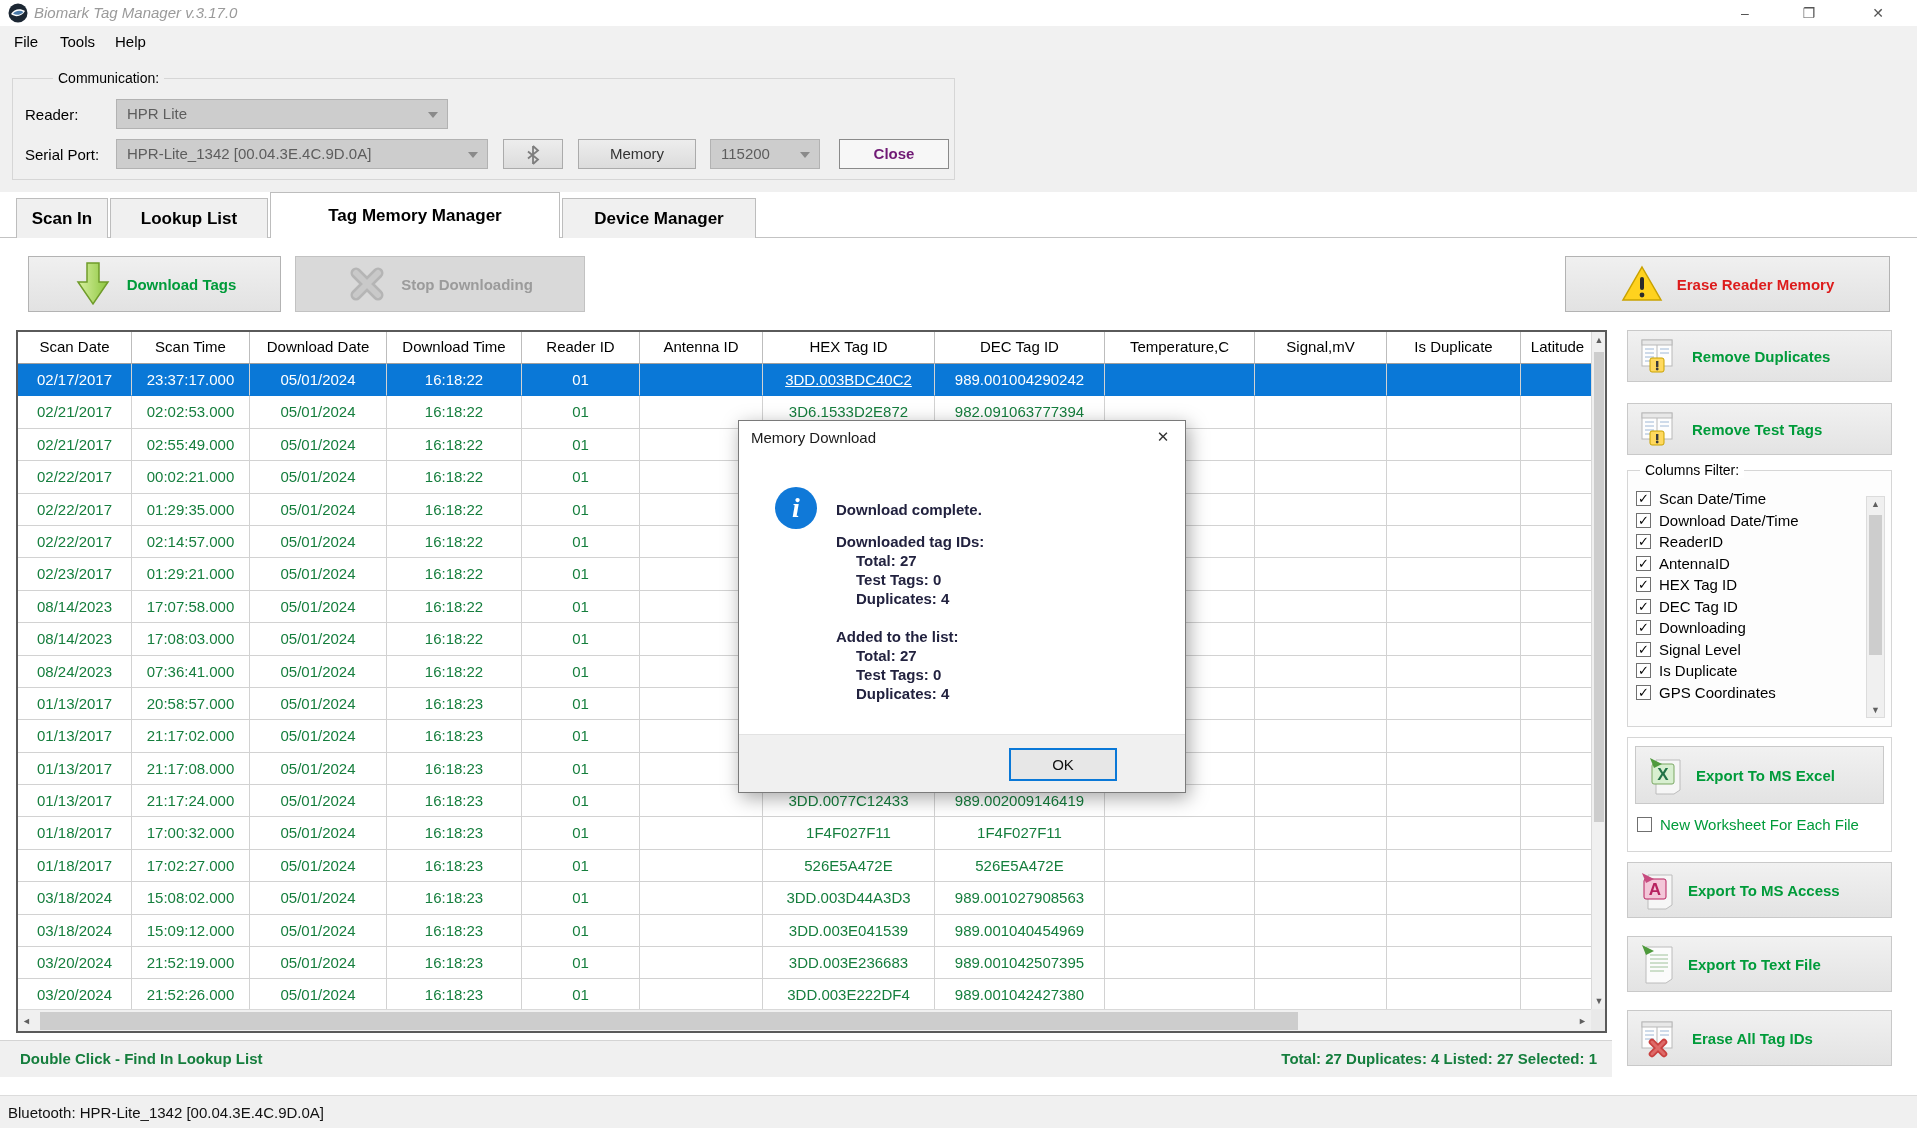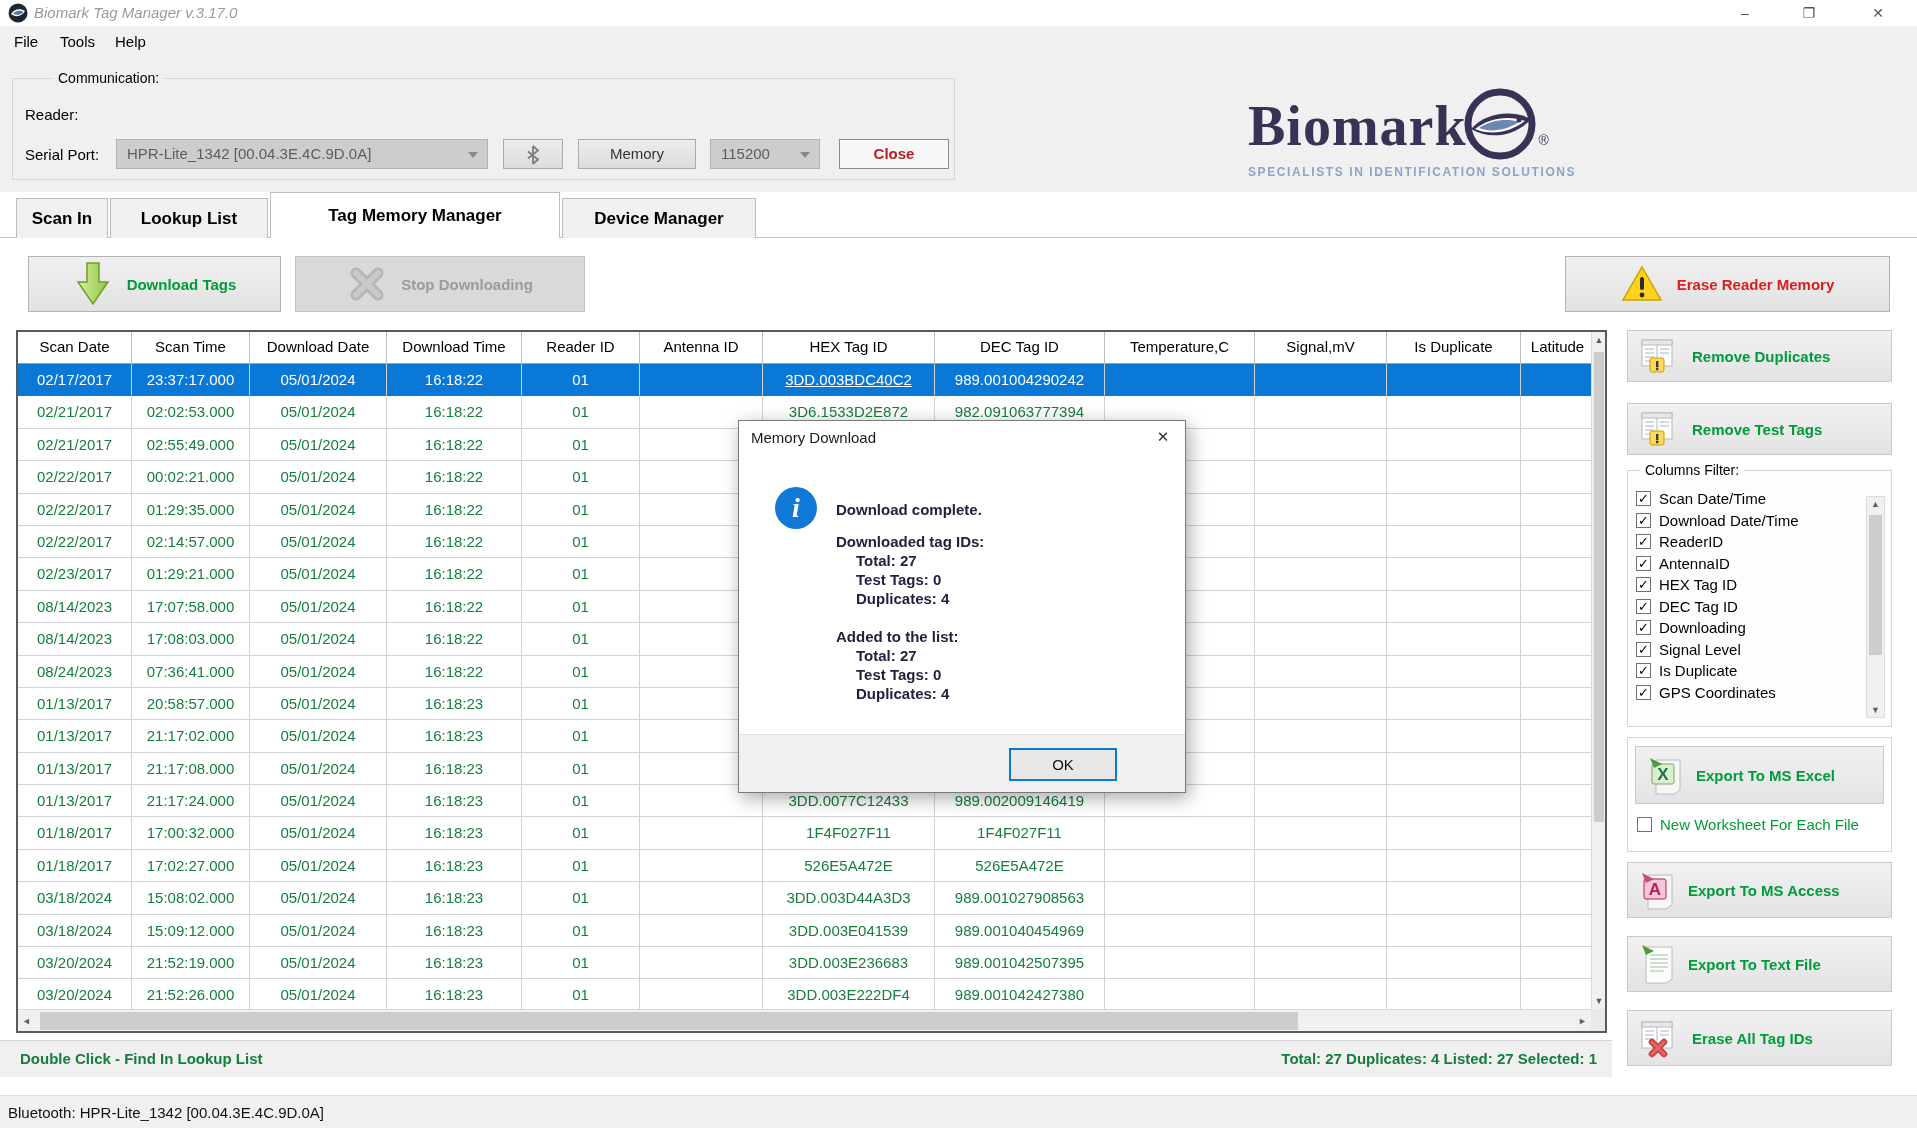--- a/index.html
+++ b/index.html
@@ -19,21 +19,21 @@
 
   
   .header-area { left:0; top:60px; width:1917px; height:132px; background:#f0f0f0; }
   .groupbox { border:1px solid #d6d6d6; }
   .groupbox-label { position:absolute; top:-9px; left:40px; background:#f0f0f0; padding:0 5px; font-size:14px; color:#000; }
   .comm-box { left:12px; top:18px; width:943px; height:102px; }
   .field-label { color:#000; font-size:15px; }
   .dropdown { background:#cdcdcd; border:1px solid #b2b2b2; color:#5d5d5d; font-size:15px; line-height:28px; padding-left:10px; position:absolute; }
   .chev { position:absolute; right:9px; top:12px; width:0; height:0; border-left:5px solid transparent; border-right:5px solid transparent; border-top:6px solid #8a8a8a; }
   .gbtn { background:linear-gradient(#ededed,#dcdcdc); border:1px solid #ababab; color:#333; text-align:center; position:absolute; font-size:15px; }
-  .close-btn { background:#f7f7f7; border:1px solid #8a8a8a; font-weight:bold; color:#b91c1c; }
+  .close-btn { background:#f7f7f7; border:1px solid #8a8a8a; font-weight:bold; color:#701a75; }
 
   
   .logo-brand { font-family:"Liberation Serif",serif; font-weight:bold; font-size:56px; color:#3a3156; letter-spacing:1px; }
   .logo-tag { font-size:12px; font-weight:bold; letter-spacing:1.6px; color:#8fa3c8; }
   .logo-reg { font-size:14px; color:#3a3156; }
 
   
   .tabline { left:0; top:237px; width:1917px; height:1px; background:#c3c3c3; }
   .tab { position:absolute; text-align:center; font-weight:bold; font-size:17px; background:#f0f0f0; border:1px solid #bdbdbd; border-bottom:none; color:#000; }
   .tab.active { background:#ffffff; z-index:5; }
@@ -108,20 +108,24 @@
   <div class="abs menu-item" style="left:60px;">Tools</div>
   <div class="abs menu-item" style="left:115px;">Help</div>
 </div>
 
 <div class="abs header-area">
 
   <div class="abs groupbox comm-box">
     <div class="groupbox-label">Communication:</div>
 
     <div class="abs field-label" style="left:12px; top:27px;">Reader:</div>
+    <div class="dropdown" style="left:103px; top:20px; width:332px; height:30px;">
+      <span>HPR Lite</span>
+      <span class="chev"></span>
+    </div>
 
     <div class="abs field-label" style="left:12px; top:67px;">Serial Port:</div>
     <div class="dropdown" style="left:103px; top:60px; width:372px; height:30px;">
       <span>HPR-Lite_1342 [00.04.3E.4C.9D.0A]</span>
       <span class="chev"></span>
     </div>
 
     <div class="gbtn" style="left:490px; top:60px; width:60px; height:30px;">
       <svg class="icon" width="14" height="20" viewBox="0 0 14 20" style="margin-top:5px;">
         <path d="M7 1 L7 19 M7 1 L12 5.5 L2 13.5 M7 19 L12 14.5 L2 6.5" stroke="#7d7d7d" stroke-width="1.8" fill="none"></path>
@@ -131,30 +135,20 @@
     <div class="gbtn" style="left:565px; top:60px; width:118px; height:30px; line-height:28px;">Memory</div>
 
     <div class="dropdown" style="left:697px; top:60px; width:110px; height:30px;">
       <span>115200</span>
       <span class="chev"></span>
     </div>
 
     <div class="gbtn close-btn" style="left:826px; top:60px; width:110px; height:30px; line-height:28px;">Close</div>
   </div>
 
-  <div class="abs" style="left:1248px; top:25px;">
-    <span class="logo-brand">Biomark</span><svg width="78" height="78" viewBox="0 0 78 78" style="vertical-align:-18px; margin-left:-6px;">
-      <circle cx="39" cy="39" r="32" fill="none" stroke="#3a3156" stroke-width="7"></circle>
-      <path d="M10 44 C24 28, 50 24, 70 34 C56 50, 30 56, 10 44 Z" fill="#3a3156"></path>
-      <path d="M14 44 C28 33, 48 30, 64 36 C50 47, 30 51, 14 44 Z" fill="#ffffff"></path>
-      <path d="M18 43 C30 35, 46 33, 58 37 C46 45, 30 48, 18 43 Z" fill="#6b87b4"></path>
-      <circle cx="58" cy="35" r="2.5" fill="#3a3156"></circle>
-    </svg><span class="logo-reg">®</span>
-    <div class="logo-tag" style="margin-top:2px;">SPECIALISTS IN IDENTIFICATION SOLUTIONS</div>
-  </div>
 </div>
 
 <div class="abs tabline"></div>
 <div id="tabstrip">
     <div class="tab" style="left: 16px; width: 92px; top: 198px; height: 40px; line-height: 40px;">Scan In</div>
     <div class="tab" style="left: 110px; width: 158px; top: 198px; height: 40px; line-height: 40px;">Lookup List</div>
     <div class="tab active" style="left: 270px; width: 290px; top: 192px; height: 46px; line-height: 46px;">Tag Memory Manager</div>
     <div class="tab" style="left: 562px; width: 194px; top: 198px; height: 40px; line-height: 40px;">Device Manager</div>
   </div>
 

